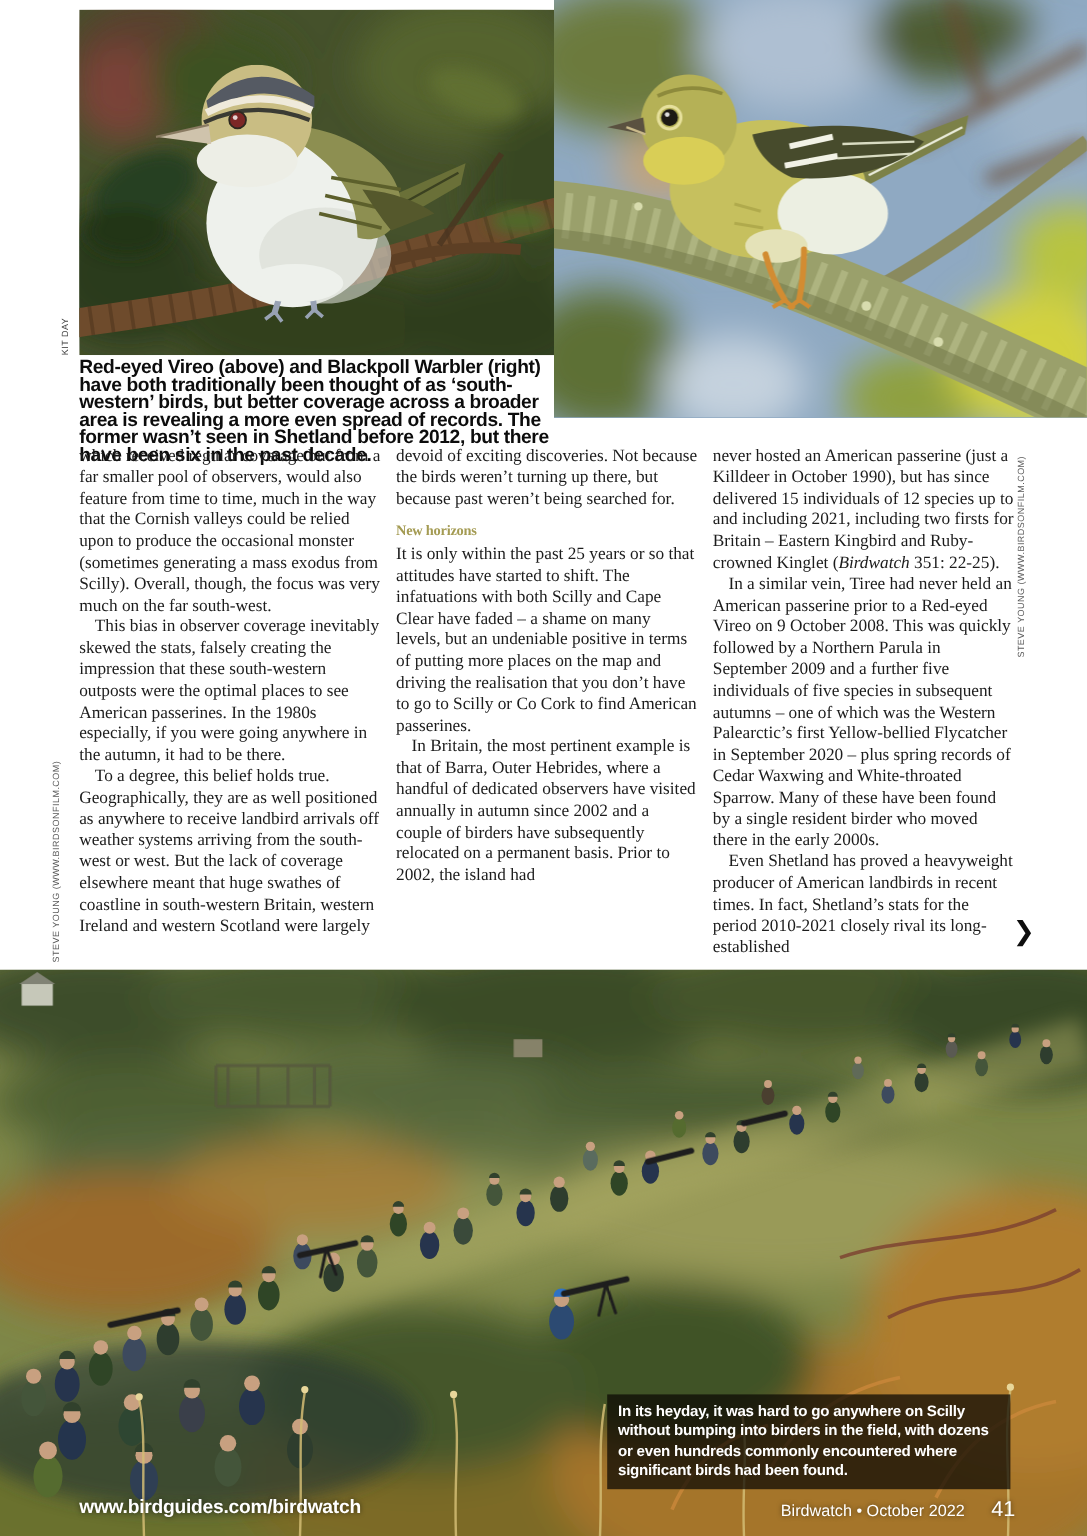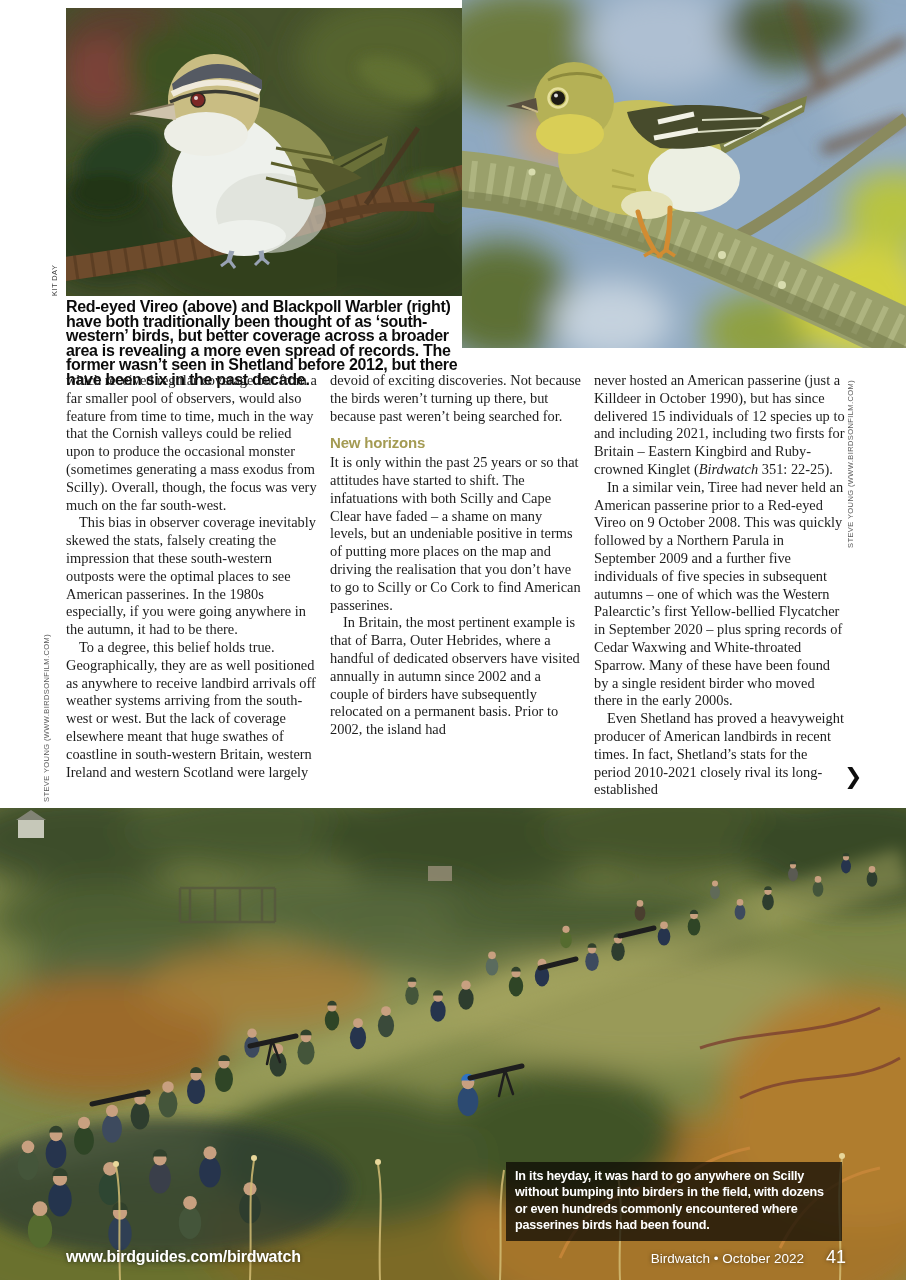--- a/index.html
+++ b/index.html
@@ -15,22 +15,22 @@
   .credit-kitday{left:50px;top:238px;height:58px;color:#454545;}
   .credit-left{left:42px;top:616px;height:186px;}
   .credit-right{left:846px;top:362px;height:186px;}
   .photo-caption{position:absolute;left:66px;top:300px;width:404px;
                  font-weight:bold;font-size:16px;line-height:14.6px;letter-spacing:-0.3px;color:#0c0c0c;}
   .columns{position:absolute;left:66px;top:372px;width:780px;height:430px;display:flex;gap:13px;}
   .col{width:251px;font-family:"Liberation Serif",serif;font-size:14.4px;line-height:17.8px;color:#1c1c1c;}
   .col p{margin:0;}
   .col p.ind{text-indent:13px;}
   .col em{font-style:italic;}
-  .subhead{margin:9px 0 2px 0;font-family:Liberation Sans, sans-serif;font-weight:bold;
-           font-size:15px;letter-spacing:-0.2px;color:#a49b53;}
+  .subhead{margin:9px 0 2px 0;font-family:Liberation Serif, serif;font-weight:bold;
+           font-size:12px;letter-spacing:-0.2px;color:#a49b53;}
   .cont-arrow{position:absolute;left:844px;top:764px;font-size:22px;font-weight:bold;color:#0e0e0e;
               font-family:"DejaVu Sans",sans-serif;}
   .crowd-caption{position:absolute;left:506px;top:1162px;width:318px;background:rgba(12,9,4,0.74);
                  color:#ffffff;font-weight:bold;font-size:12.6px;line-height:16.4px;letter-spacing:-0.2px;
                  padding:6px 9px 7px 9px;}
   .footer-left{position:absolute;left:66px;top:1248px;color:#ffffff;font-weight:bold;font-size:16px;
                letter-spacing:-0.2px;text-shadow:0 0 4px rgba(0,0,0,.55);}
   .footer-right{position:absolute;right:60px;top:1247px;color:#ffffff;font-size:13.5px;display:flex;
                 gap:22px;align-items:baseline;text-shadow:0 0 4px rgba(0,0,0,.55);}
   .page-num{font-weight:normal;font-size:18px;}
@@ -302,21 +302,21 @@
         <path d="M620 472 C 618 428 624 400 618 368"></path>
         <path d="M840 472 C 842 420 836 390 842 350"></path>
       </g>
       <circle cx="116" cy="356" r="3" fill="#e8d79a"></circle>
         <circle cx="254" cy="350" r="3" fill="#e8d79a"></circle>
       <circle cx="378" cy="354" r="3" fill="#e8d79a"></circle>
         <circle cx="842" cy="348" r="3" fill="#e8d79a"></circle>
     </svg>
   </div>
 
-  <div class="crowd-caption">In its heyday, it was hard to go anywhere on Scilly without bumping into birders in the field, with dozens or even hundreds commonly encountered where passerines birds had been found.</div>
+  <div class="crowd-caption">In its heyday, it was hard to go anywhere on Scilly without bumping into birders in the field, with dozens or even hundreds commonly encountered where significant birds had been found.</div>
 
   <div class="footer-left">www.birdguides.com/birdwatch</div>
   <div class="footer-right">
     <span>Birdwatch • October 2022</span>
     <span class="page-num">41</span>
   </div>
 
 </div>
 
 </body></html>

